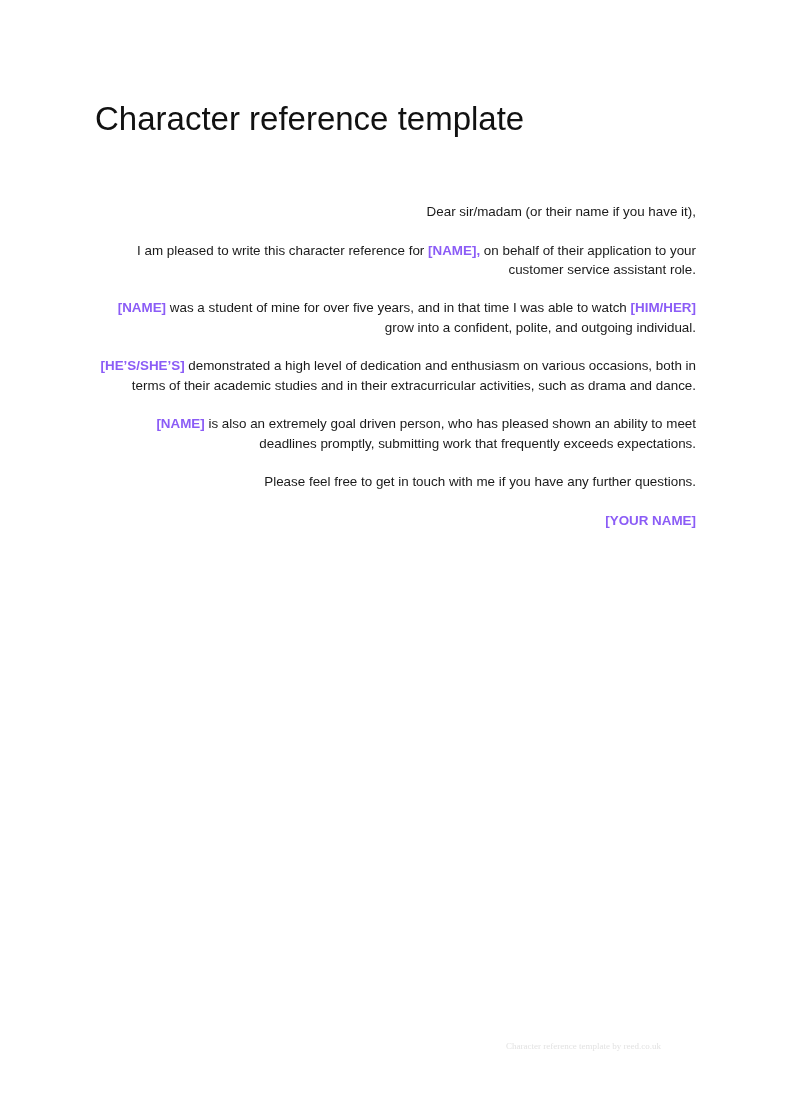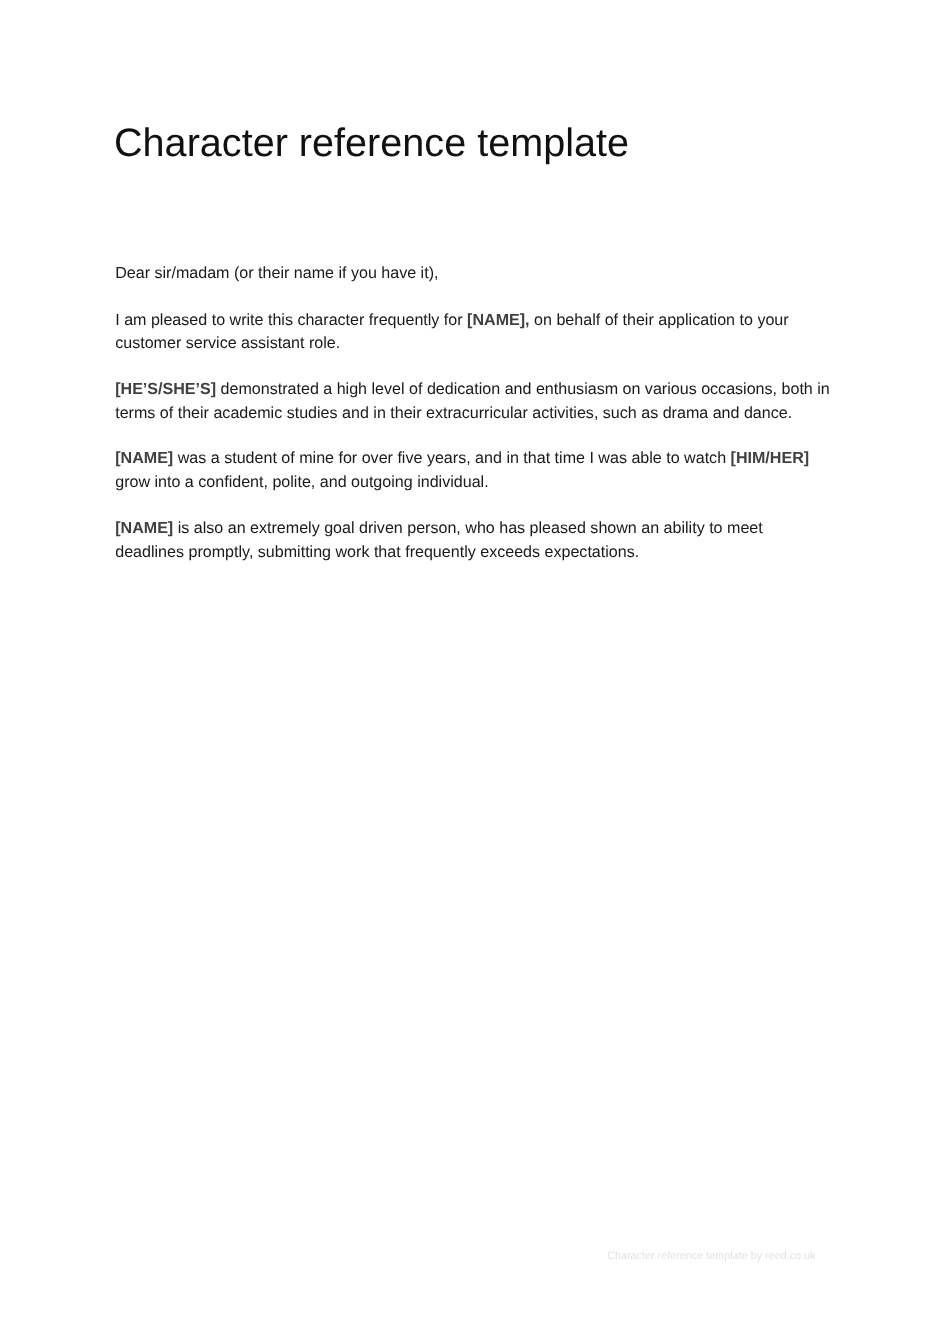--- a/index.html
+++ b/index.html
@@ -1,31 +1,33 @@
 <!DOCTYPE html>
 <html><head>
 <meta charset="utf-8">
 <style>
   html, body { margin:0; padding:0; background:#ffffff; }
   body { width:790px; height:1118px; position:relative; overflow:hidden;
          font-family:"Liberation Sans", sans-serif; color:#1a1a1a; }
   .page { position:absolute; left:0; top:0; width:708px; height:1118px; background:#fff; }
   .title { position:absolute; left:95px; top:98px; font-size:33px; font-weight:normal;
            color:#111; letter-spacing:0px; margin:0; line-height:42px; }
-  .body { position:absolute; left:96px; top:218px; width:600px; font-size:13.4px; line-height:19.3px; }
+  .body { position:absolute; left:96px; top:202px; width:600px; font-size:13.4px; line-height:19.3px;text-align:right; }
   .para { margin:0 0 19.3px 0; }
-  .ph { color:#404040; font-weight:bold; }
-  .footer { position:absolute; left:506px; top:1041px; font-size:9px; color:#e2e2e2; }
+  .ph { color:#8b5cf6; font-weight:bold; }
+  .footer { position:absolute; left:506px; top:1041px; font-size:9px; color:#e2e2e2;font-family:Liberation Serif, serif; }
 </style>
 </head>
 <body>
 
 <div class="page">
   <h1 class="title">Character reference template</h1>
   <div class="body" id="letter-body">
       <p class="para"><span>Dear sir/madam (or their name if you have it),</span></p>
-      <p class="para"><span>I am pleased to write this character frequently for </span><span class="ph">[NAME],</span><span> on behalf of their application to your customer service assistant role.</span></p>
+      <p class="para"><span>I am pleased to write this character reference for </span><span class="ph">[NAME],</span><span> on behalf of their application to your customer service assistant role.</span></p>
+      <p class="para"><span class="ph">[NAME]</span><span> was a student of mine for over five years, and in that time I was able to watch </span><span class="ph">[HIM/HER]</span><span> grow into a confident, polite, and outgoing individual.</span></p>
       <p class="para"><span class="ph">[HE’S/SHE’S]</span><span> demonstrated a high level of dedication and enthusiasm on various occasions, both in terms of their academic studies and in their extracurricular activities, such as drama and dance.</span></p>
-      <p class="para"><span class="ph">[NAME]</span><span> was a student of mine for over five years, and in that time I was able to watch </span><span class="ph">[HIM/HER]</span><span> grow into a confident, polite, and outgoing individual.</span></p>
       <p class="para"><span class="ph">[NAME]</span><span> is also an extremely goal driven person, who has pleased shown an ability to meet deadlines promptly, submitting work that frequently exceeds expectations.</span></p>
+      <p class="para"><span>Please feel free to get in touch with me if you have any further questions.</span></p>
+      <p class="para"><span class="ph">[YOUR NAME]</span></p>
     </div>
   <div class="footer">Character reference template by reed.co.uk</div>
 </div>
 
 </body></html>

